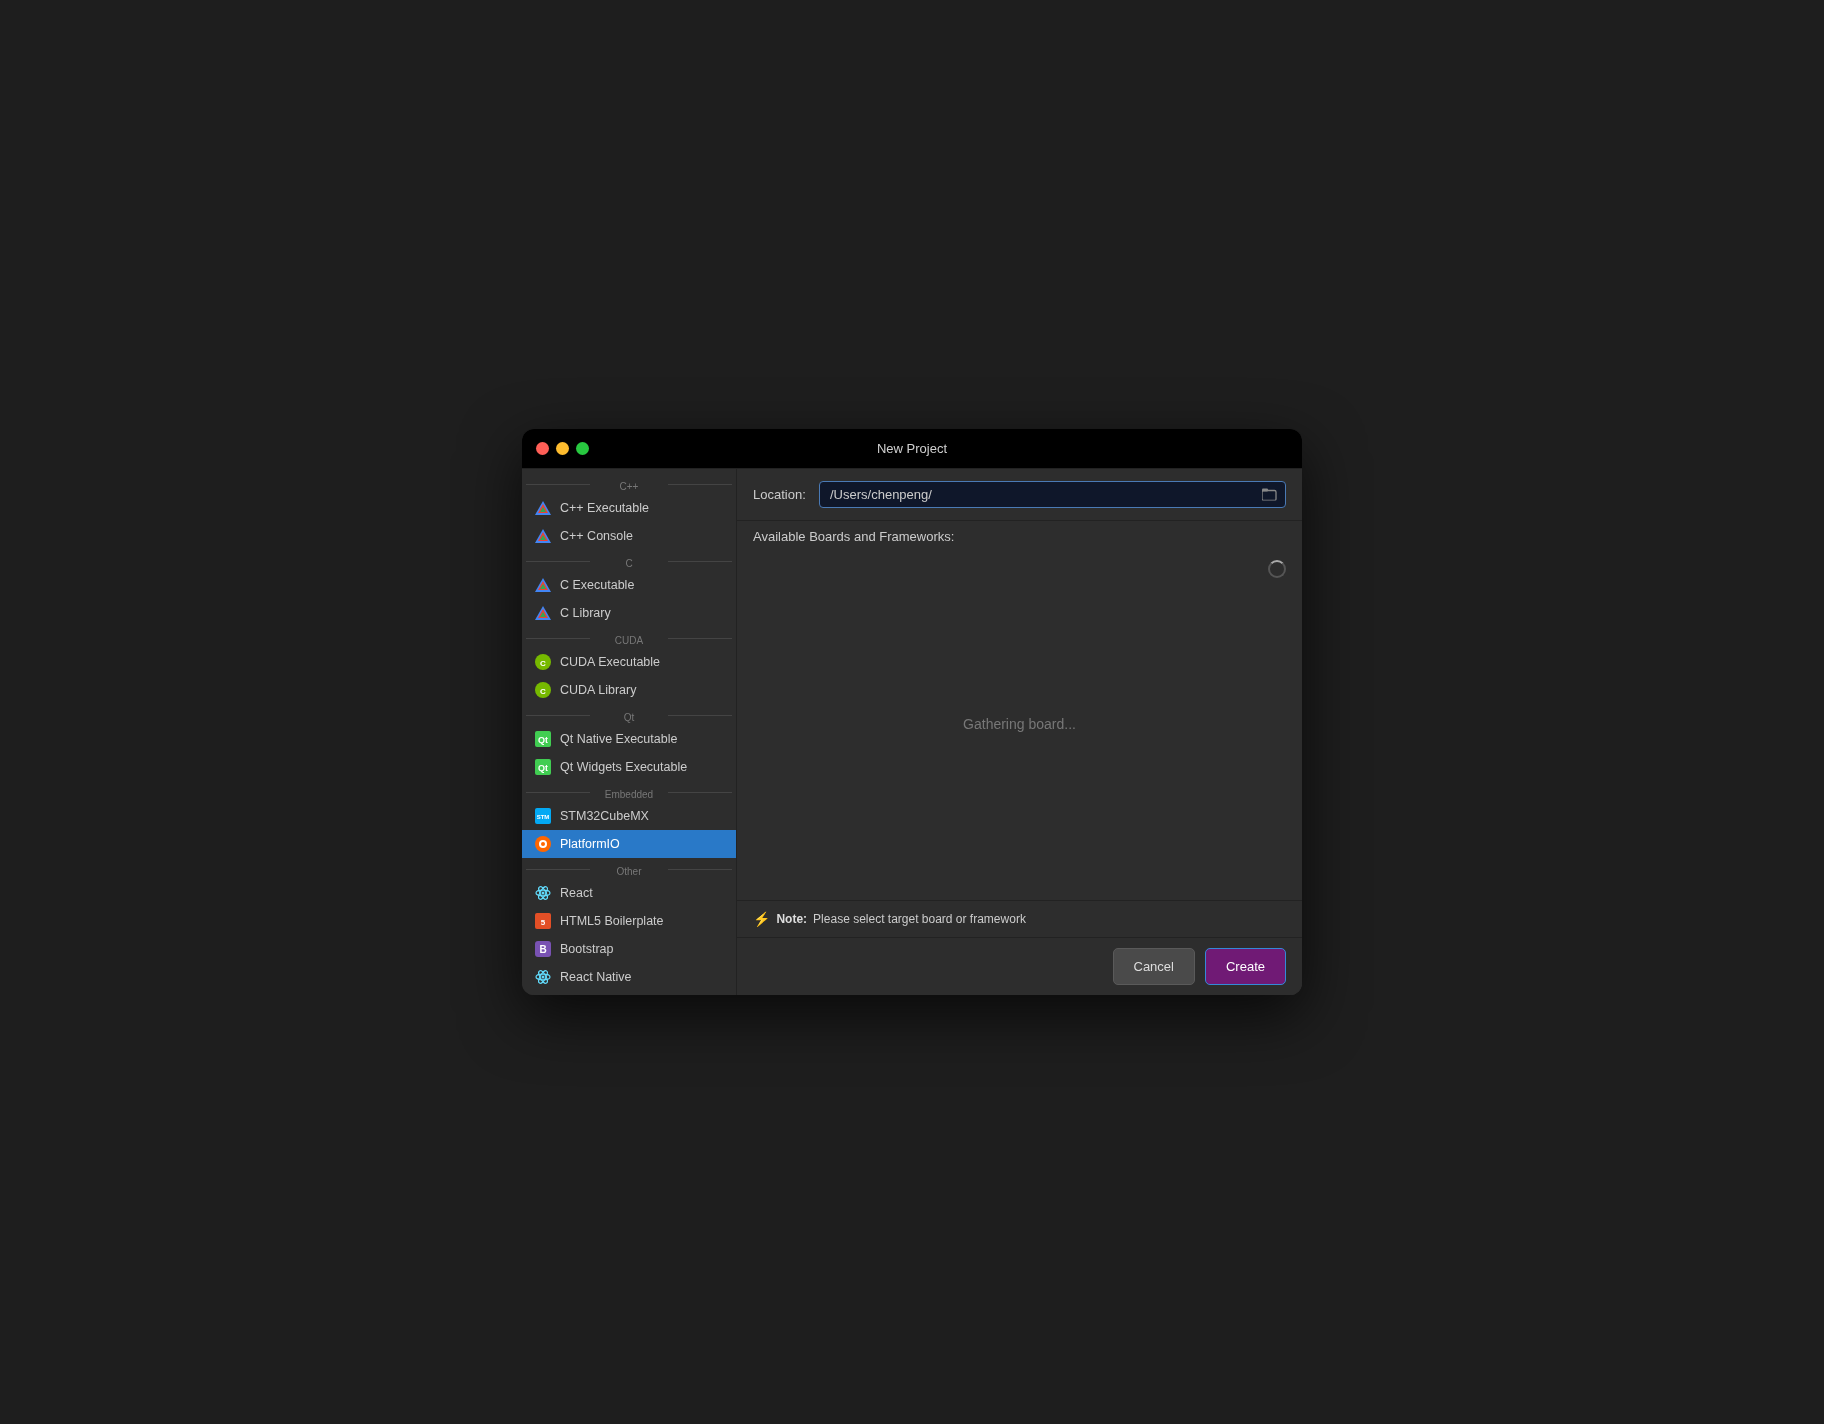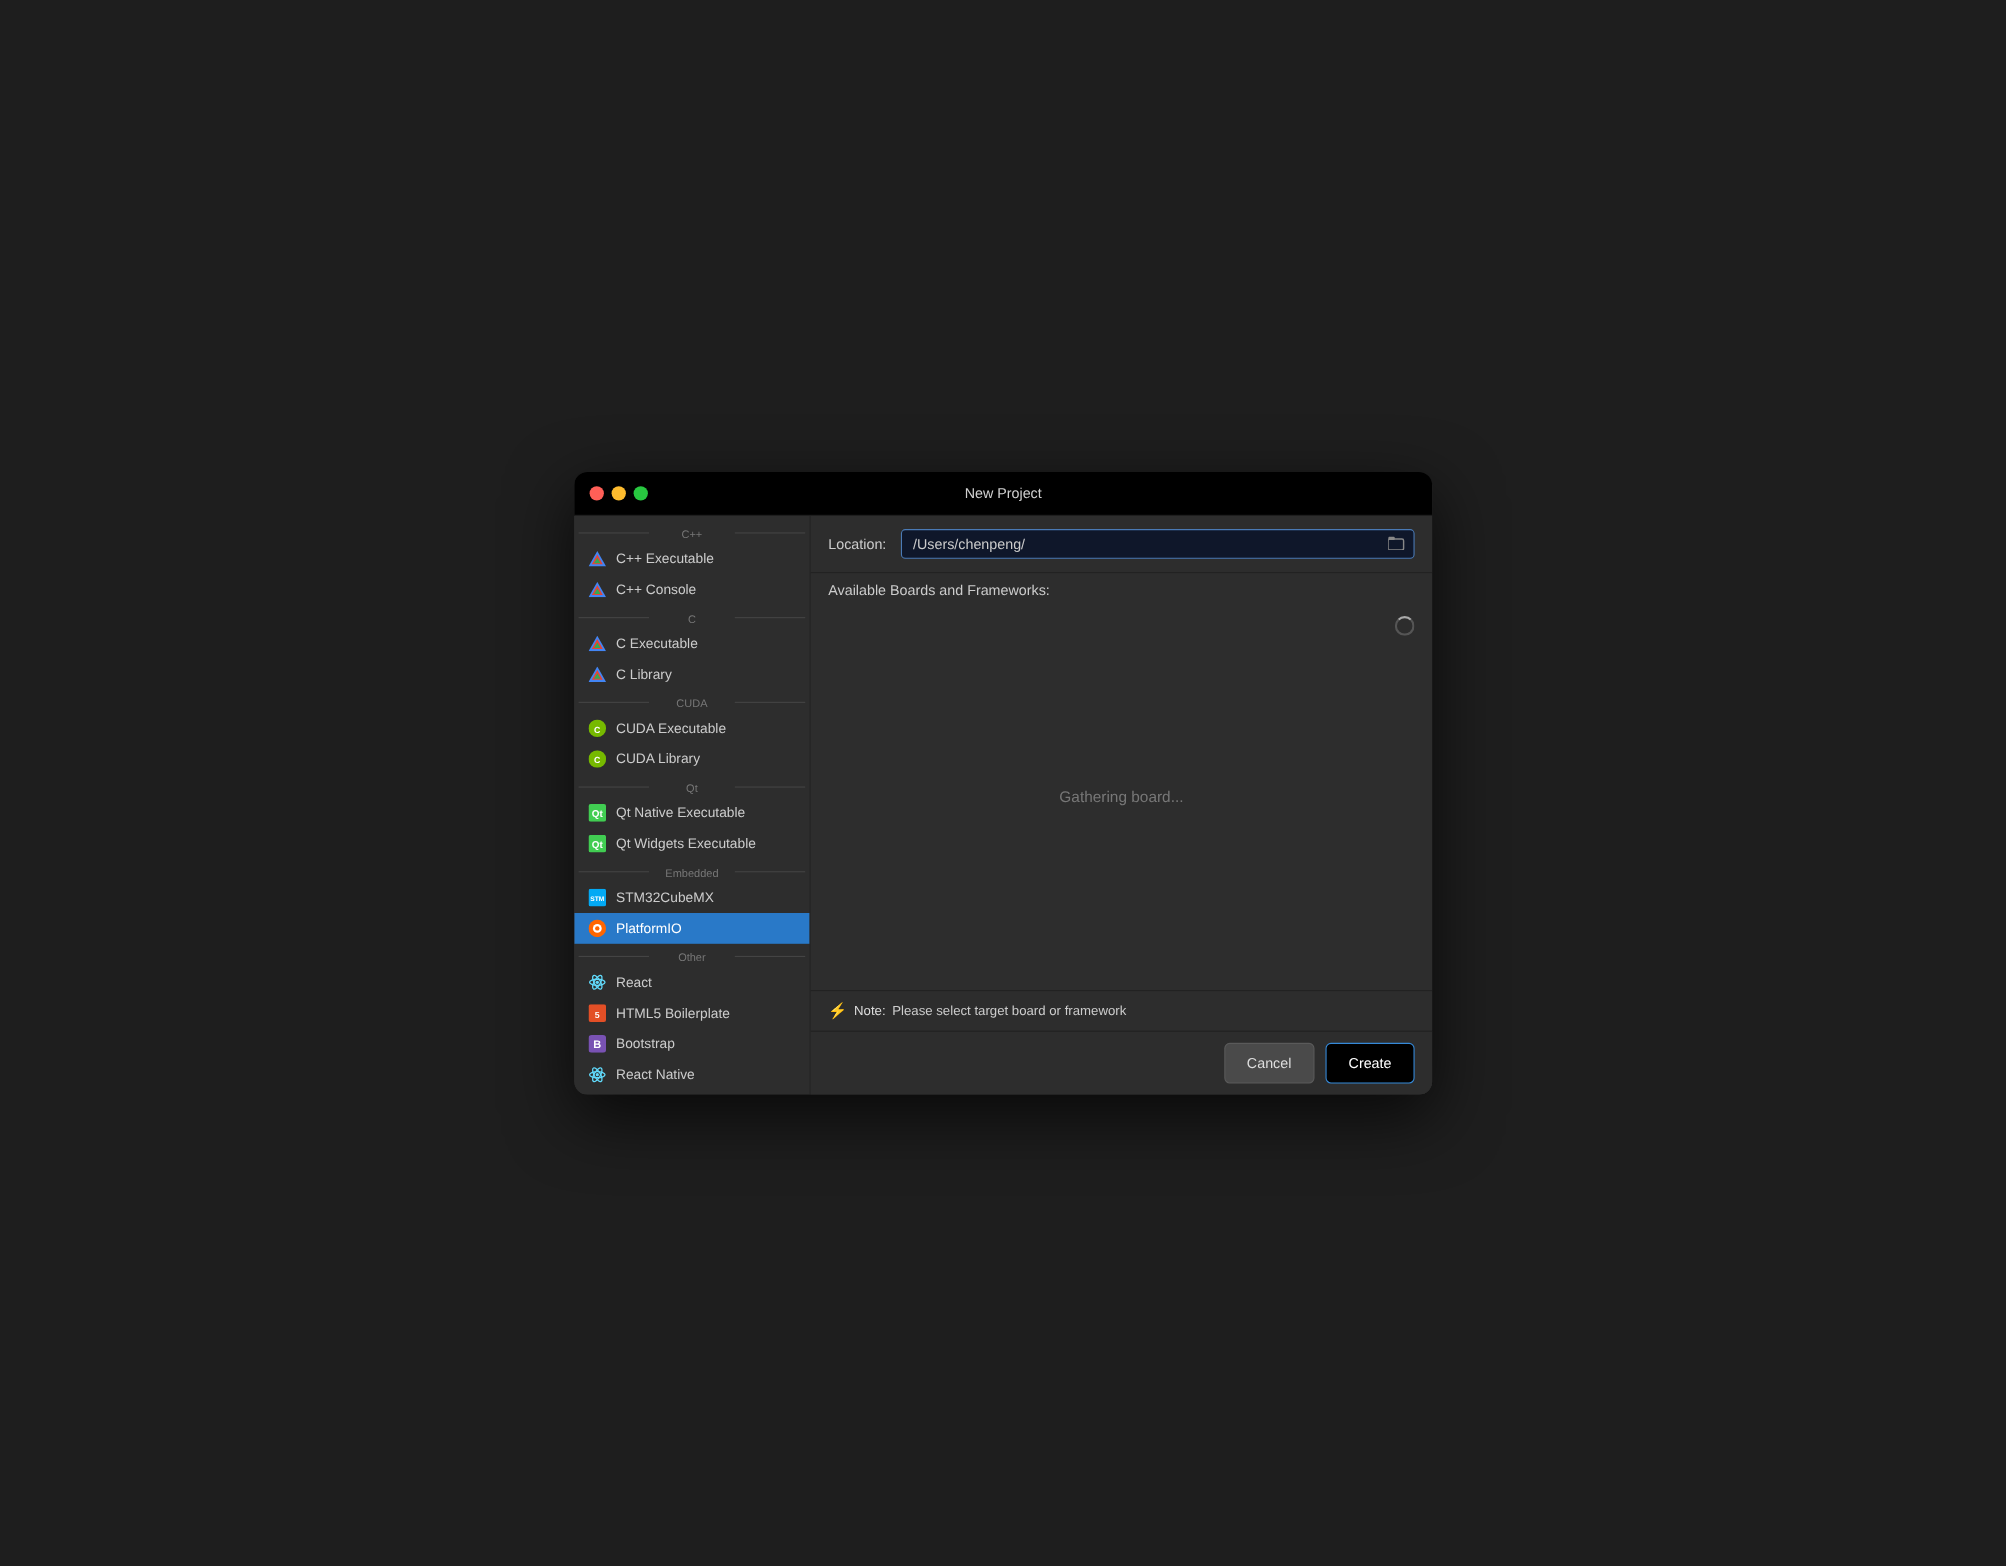--- a/index.html
+++ b/index.html
@@ -211,21 +211,21 @@
       color: #ccc;
       font-size: 12px;
     }
 
     .note-icon {
       color: #f0c040;
       font-size: 14px;
     }
 
     .note-bold {
-      font-weight: 400;
+      font-weight: 700;
       color: #ddd;
     }
 
     .button-bar {
       padding: 10px 16px;
       display: flex;
       justify-content: flex-end;
       gap: 10px;
       border-top: 1px solid #222;
       background: #2d2d2d;
@@ -240,21 +240,21 @@
       font-family: inherit;
     }
 
     .btn-cancel {
       background: #4a4a4a;
       color: #ddd;
       border: 1px solid #5a5a5a;
     }
 
     .btn-create {
-      background: #000000;
+      background: #701a75;
       color: #fff;
       border: 1px solid #3589d8;
       text-align: center;
     }
   </style>
 </head>
 <body>
 
 <div class="window">
 

